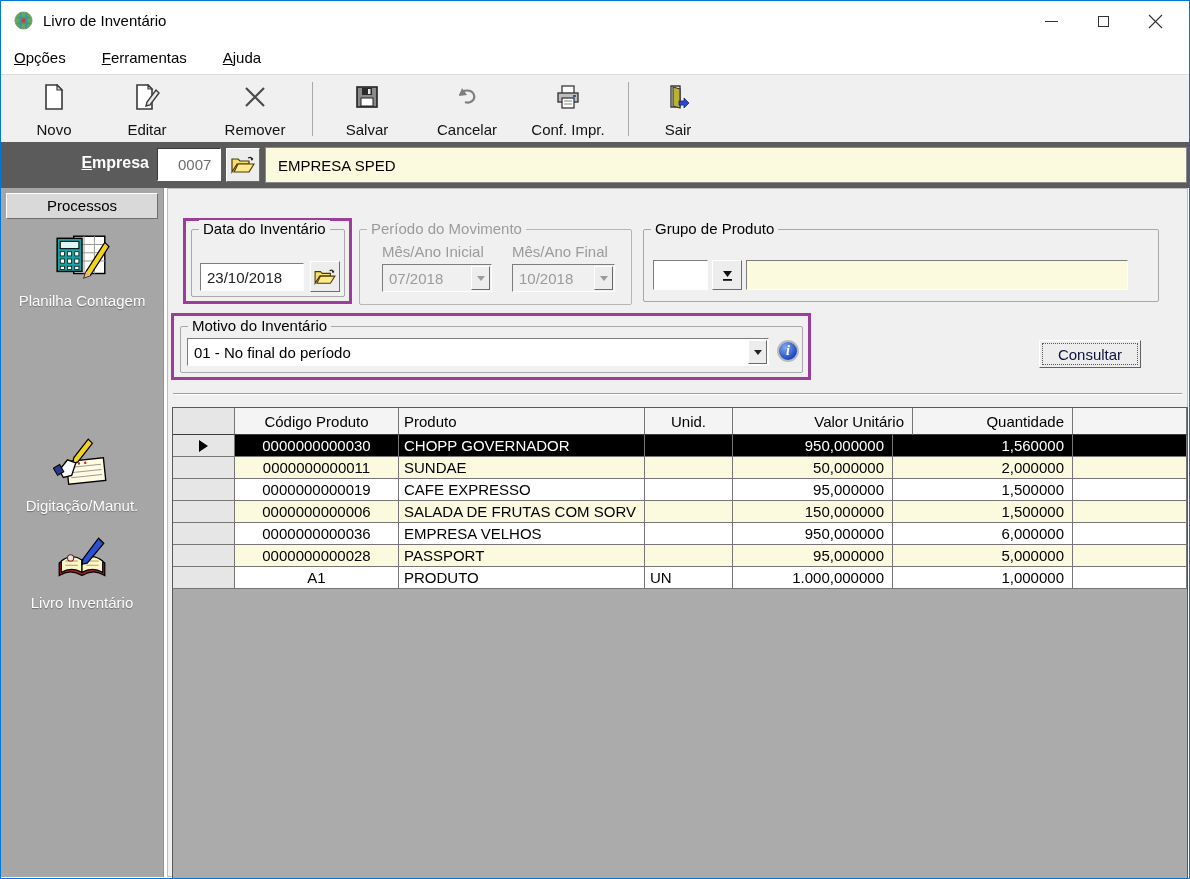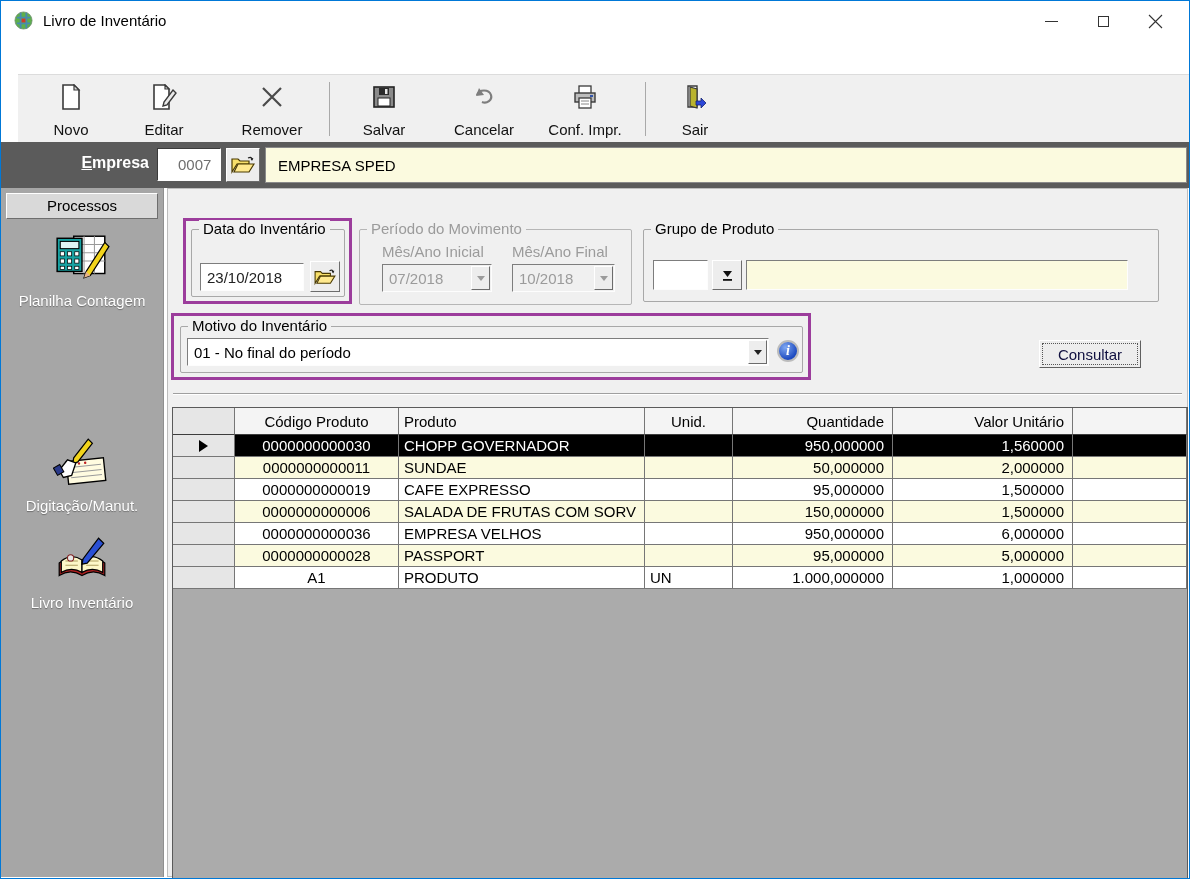--- a/index.html
+++ b/index.html
@@ -20,21 +20,21 @@
   .win-btn{width:52px; height:40px; display:flex; align-items:center; justify-content:center;}
   .glyph-min{width:13px; height:0; border-top:1px solid #333;}
   .glyph-max{width:11px; height:11px; border:1px solid #333;}
 
   
   .menubar{position:absolute; top:40px; left:0; right:0; height:33px; background:#fff;
     display:flex; align-items:center; padding-left:13px; gap:36px; font-size:15px; color:#000;}
   .menu-item{cursor:default;}
 
   
-  .toolbar{position:absolute; top:73px; left:17px; right:0; height:68px; background:var(--panel);
+  .toolbar{position:absolute; top:73px; left:0; right:0; height:68px; background:var(--panel);
     border-top:1px solid #dcdcdc;}
   .tb{position:absolute; top:7px; height:56px; display:flex; flex-direction:column;
     align-items:center; justify-content:space-between; font-size:15px; color:#111;}
   .tb .ticon{height:30px; display:flex; align-items:center; justify-content:center;}
   .tb-sep{position:absolute; top:7px; width:1px; height:54px; background:#a9a9a9;}
 
   
   .empresa-bar{position:absolute; top:141px; left:0; right:0; height:46px; background:var(--empresa);}
   .empresa-label{position:absolute; left:0; width:148px; top:12px; text-align:right;
     color:#fff; font-weight:bold; font-size:16px;}
@@ -152,20 +152,25 @@
           <div class="glyph-max"></div>
         </div>
       <div class="win-btn">
         <svg width="15" height="15" viewBox="0 0 15 15">
           <path d="M1 1 L14 14 M14 1 L1 14" stroke="#333" stroke-width="1.1"></path>
         </svg>
       </div>
     </div>
   </div>
 
+  <div class="menubar">
+    <span class="menu-item"><u>O</u><span>pções</span></span>
+    <span class="menu-item"><u>F</u><span>erramentas</span></span>
+    <span class="menu-item"><u>A</u><span>juda</span></span>
+  </div>
 
   <div class="toolbar">
     <div class="tb" style="left:20px;width:66px;">
       <span class="ticon">
         <svg width="24" height="26" viewBox="0 0 24 26">
             <path d="M4 1 h11 l5 5 v19 h-16 z" fill="#fff" stroke="#3a3a3a" stroke-width="1.6"></path>
             <path d="M15 1 l5 5 h-5 z" fill="#d8d8d8" stroke="#3a3a3a" stroke-width="1.2"></path>
           </svg>
       </span>
       <span>Novo</span>
@@ -372,22 +377,22 @@
     <div class="consultar">Consultar</div>
 
     <div class="groove"></div>
 
     <div class="grid">
       <div class="grow ghead">
         <div class="gcell c0"></div>
         <div class="gcell c1">Código Produto</div>
         <div class="gcell c2">Produto</div>
         <div class="gcell c3">Unid.</div>
+        <div class="gcell c5">Valor Unitário</div>
         <div class="gcell c4">Quantidade</div>
-        <div class="gcell c5">Valor Unitário</div>
         <div class="gcell c6"></div>
       </div>
       <div style="display:contents;"><div class="grow selected">
     <div class="gcell c0">
               <div class="row-marker"></div>
             </div>
     <div class="gcell c1 cell-codigo">0000000000030</div>
     <div class="gcell c2 cell-produto">CHOPP GOVERNADOR</div>
     <div class="gcell c3 cell-unid"></div>
     <div class="gcell c4 cell-quantidade">950,000000</div>

